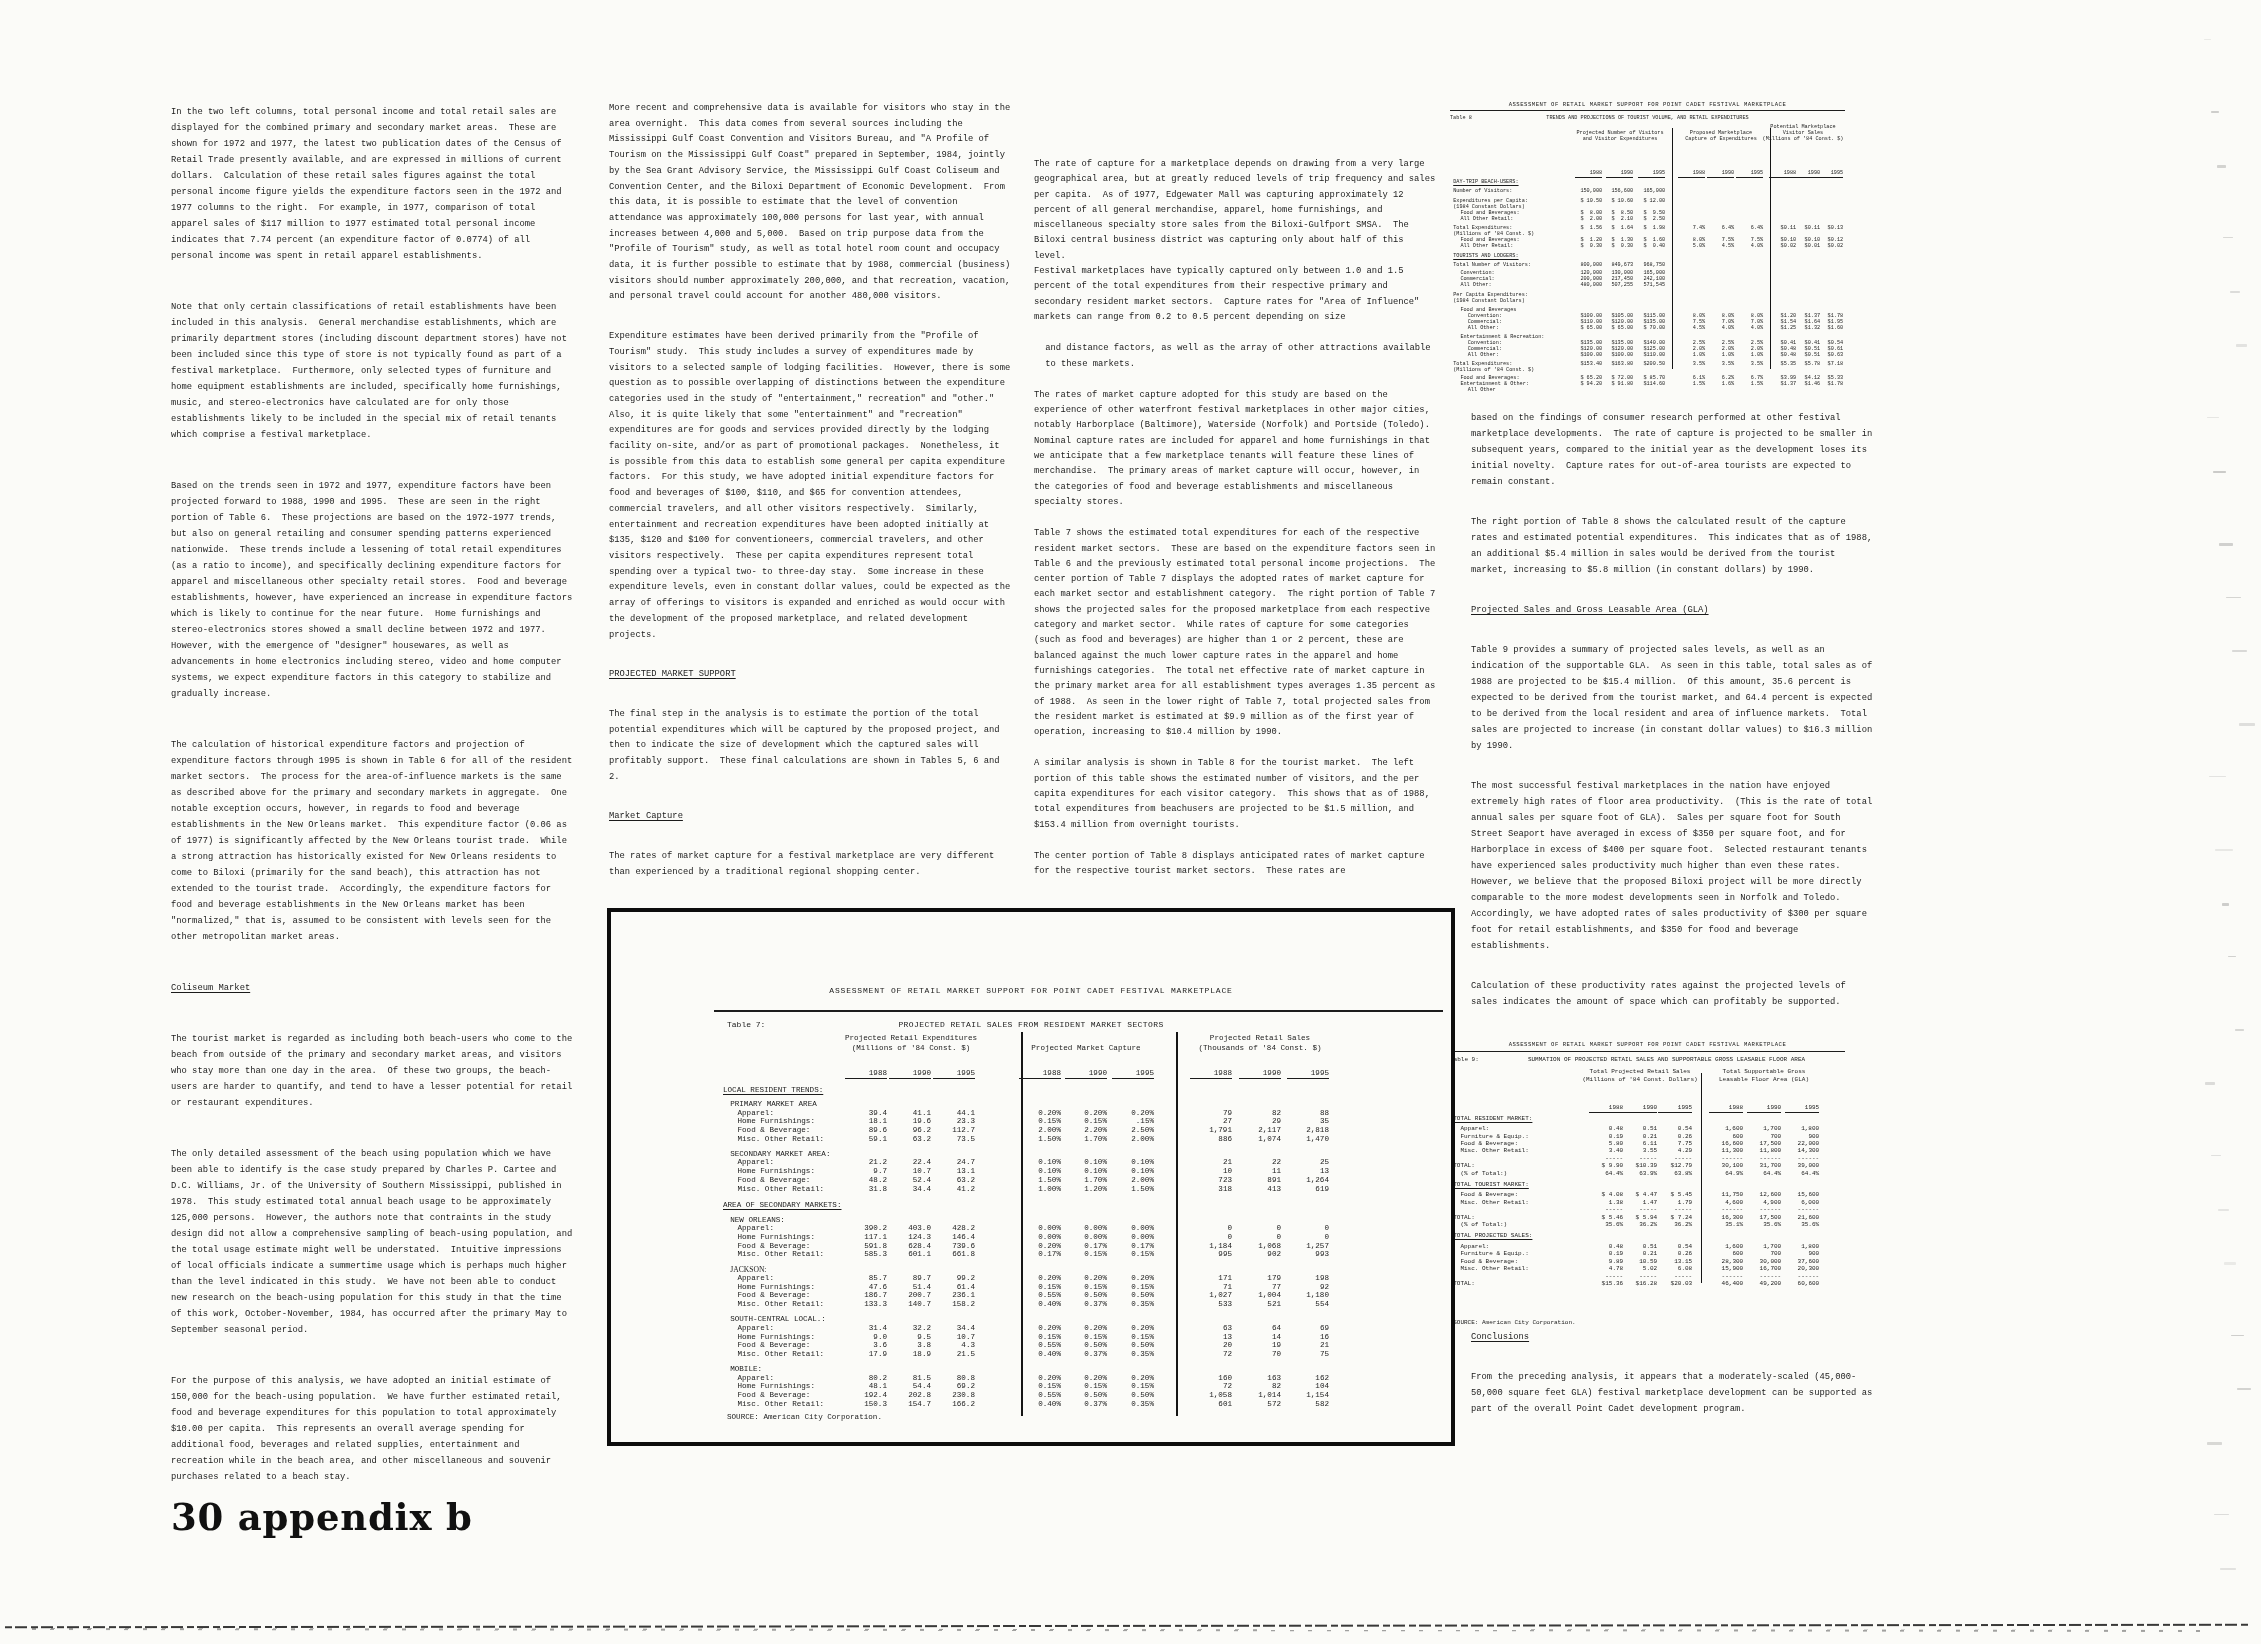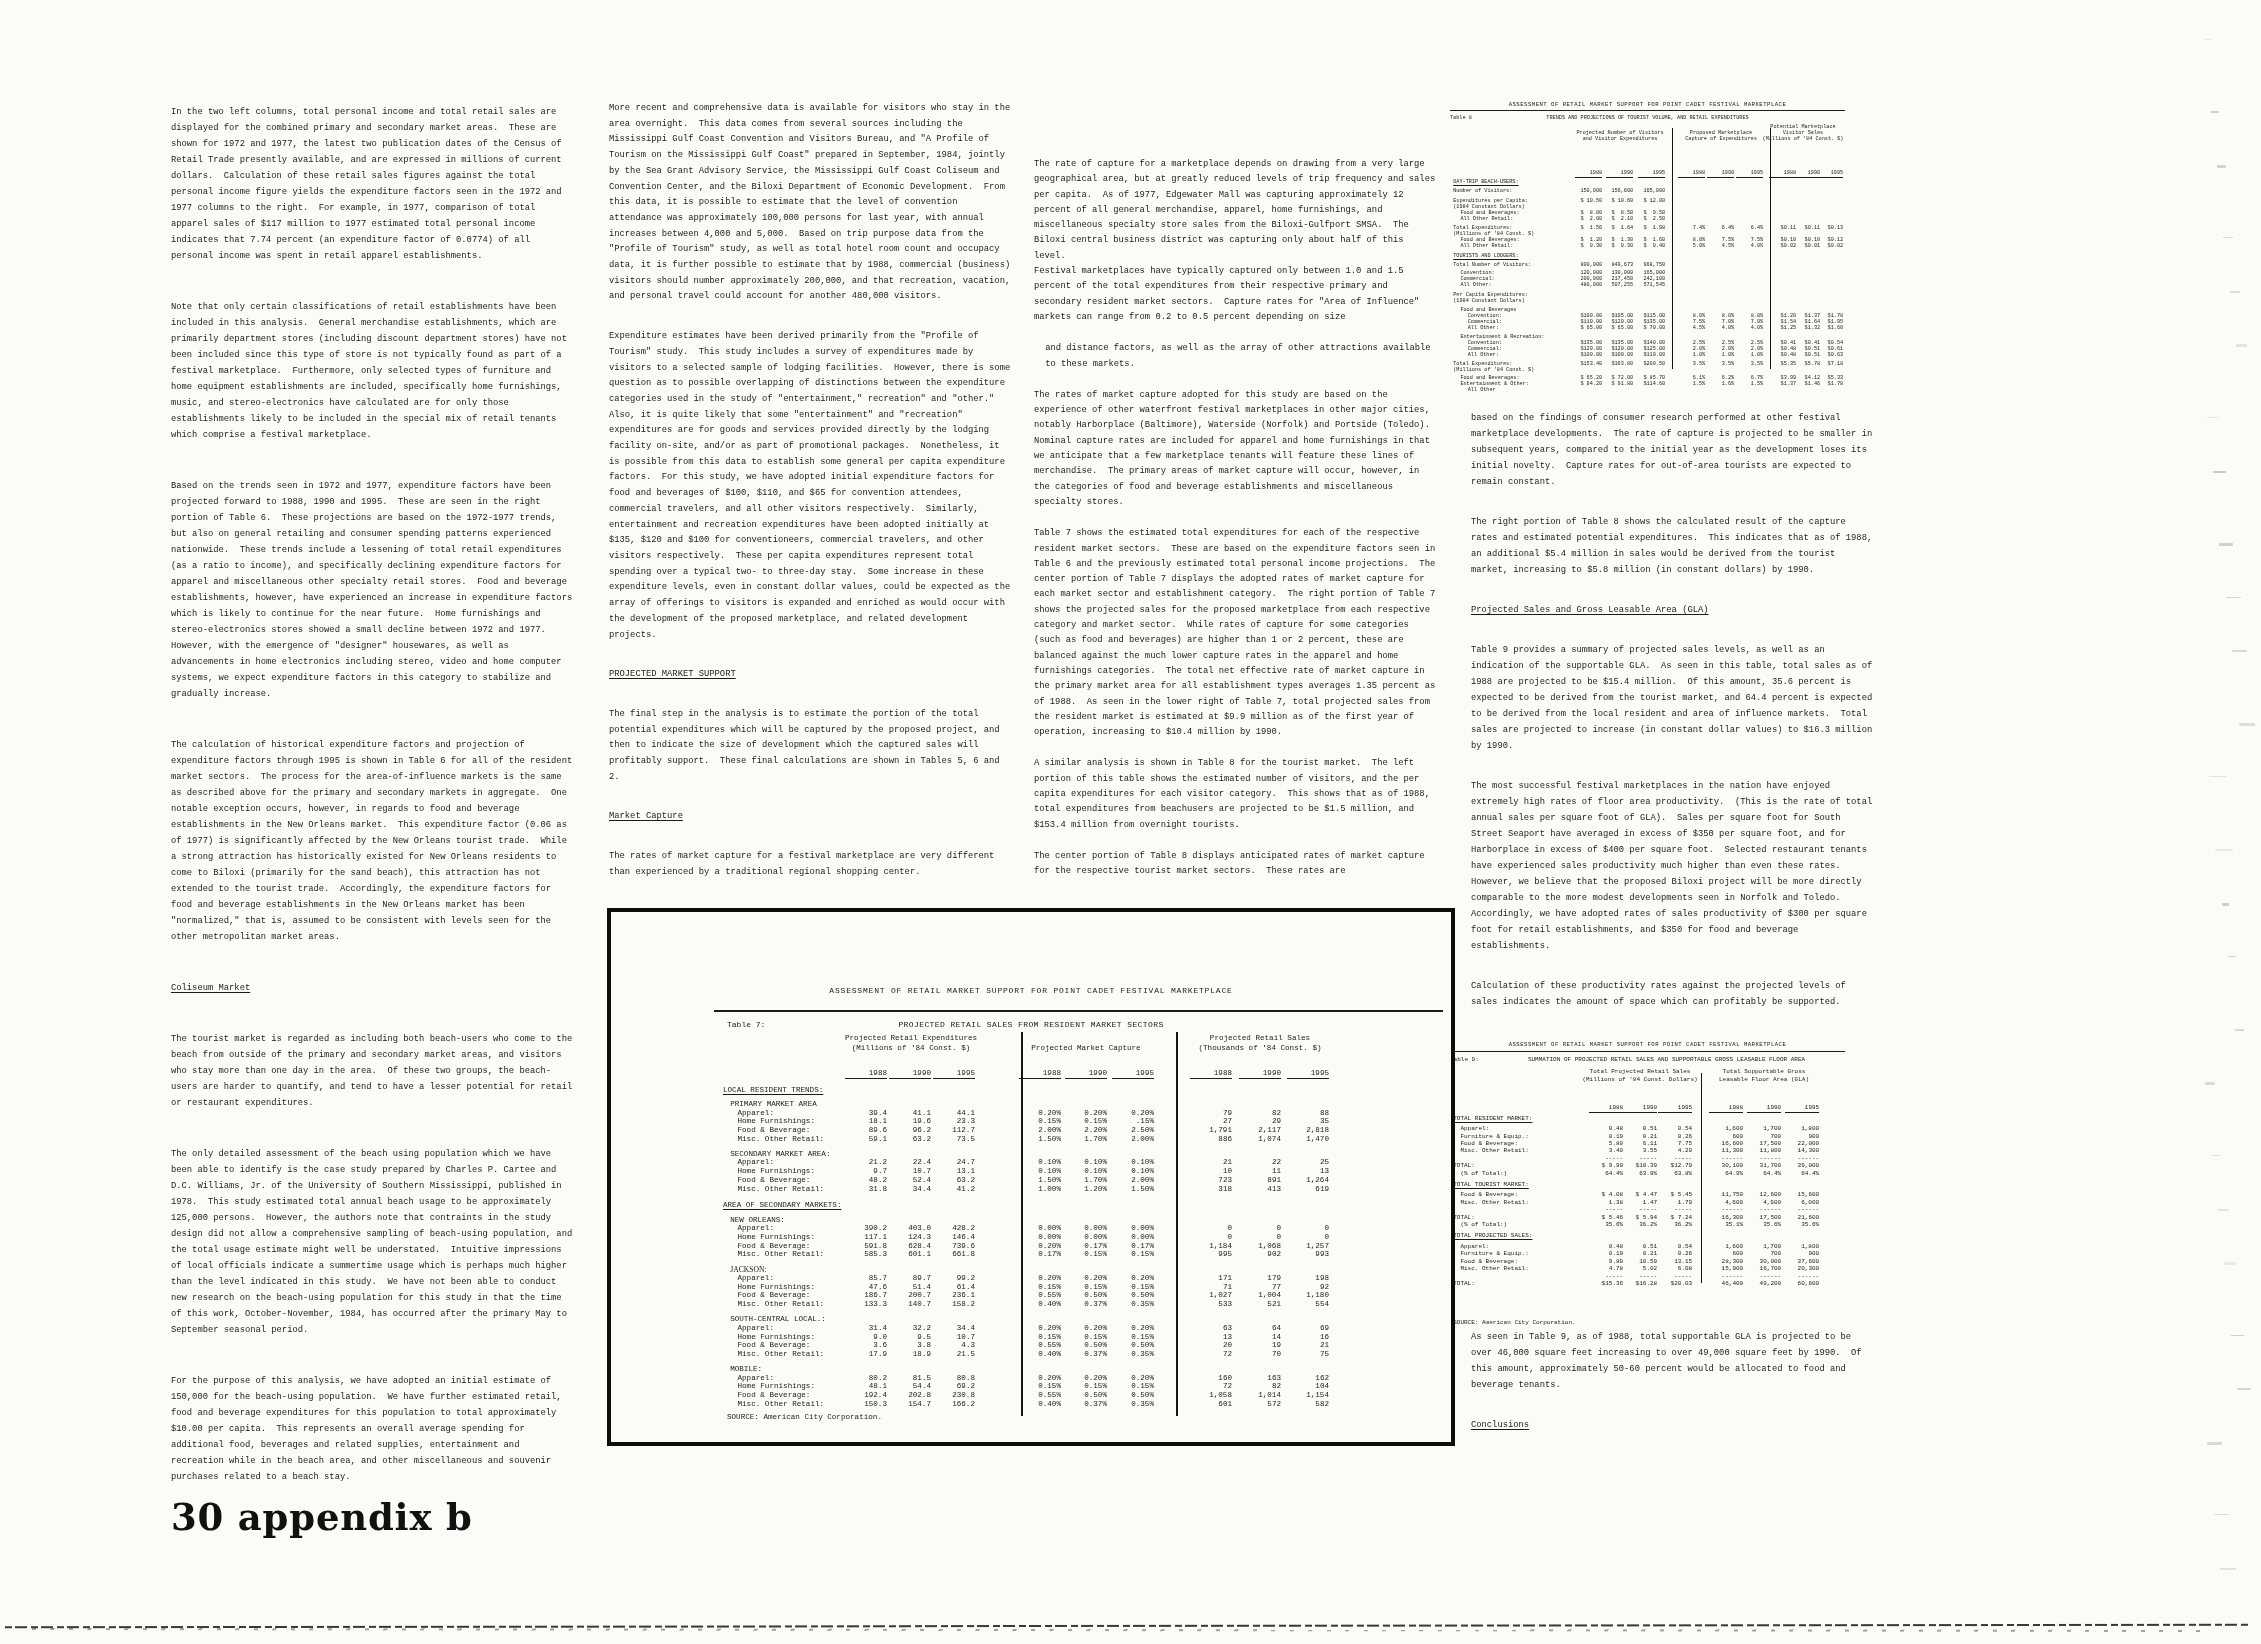--- a/index.html
+++ b/index.html
@@ -116,22 +116,22 @@
     </div>
   <div class="col c4a">
       <div class="blk blk-p">based on the findings of consumer research performed at other festival marketplace developments.  The rate of capture is projected to be smaller in subsequent years, compared to the initial year as the development loses its initial novelty.  Capture rates for out-of-area tourists are expected to remain constant.</div>
       <div class="blk blk-p">The right portion of Table 8 shows the calculated result of the capture rates and estimated potential expenditures.  This indicates that as of 1988, an additional $5.4 million in sales would be derived from the tourist market, increasing to $5.8 million (in constant dollars) by 1990.</div>
       <div class="blk blk-h">Projected Sales and Gross Leasable Area (GLA)</div>
       <div class="blk blk-p">Table 9 provides a summary of projected sales levels, as well as an indication of the supportable GLA.  As seen in this table, total sales as of 1988 are projected to be $15.4 million.  Of this amount, 35.6 percent is expected to be derived from the tourist market, and 64.4 percent is expected to be derived from the local resident and area of influence markets.  Total sales are projected to increase (in constant dollar values) to $16.3 million by 1990.</div>
       <div class="blk blk-p">The most successful festival marketplaces in the nation have enjoyed extremely high rates of floor area productivity.  (This is the rate of total annual sales per square foot of GLA).  Sales per square foot for South Street Seaport have averaged in excess of $350 per square foot, and for Harborplace in excess of $400 per square foot.  Selected restaurant tenants have experienced sales productivity much higher than even these rates.  However, we believe that the proposed Biloxi project will be more directly comparable to the more modest developments seen in Norfolk and Toledo.  Accordingly, we have adopted rates of sales productivity of $300 per square foot for retail establishments, and $350 for food and beverage establishments.</div>
       <div class="blk blk-p">Calculation of these productivity rates against the projected levels of sales indicates the amount of space which can profitably be supported.</div>
     </div>
   <div class="col c4b">
-      <div class="blk blk-p">As seen in Table 9, as of 1988, total supportable GLA is projected to be over 46,000 square feet increasing to over 49,000 square feet by 1990.  Of this amount, approximately 50-60 percent would be allocated to food and beverage tenants.</div>
       <div class="blk blk-h">Conclusions</div>
+      <div class="blk blk-p">From the preceding analysis, it appears that a moderately-scaled (45,000-50,000 square feet GLA) festival marketplace development can be supported as part of the overall Point Cadet development program.</div>
     </div>
 
   <div class="t8">
     <div class="tsup">ASSESSMENT OF RETAIL MARKET SUPPORT FOR POINT CADET FESTIVAL MARKETPLACE</div>
     <div class="thr"></div>
     <div class="tcap tcap-lab">Table 8</div>
     <div class="tcap tcap-tit">TRENDS AND PROJECTIONS OF TOURIST VOLUME, AND RETAIL EXPENDITURES</div>
     <div class="tgrp" style="left:170px;top:29px;">Projected Number of Visitors</div>
     <div class="tgrp" style="left:170px;top:35px;">and Visitor Expenditures</div>
     <div class="tgrp" style="left:271px;top:29px;">Proposed Marketplace</div>

